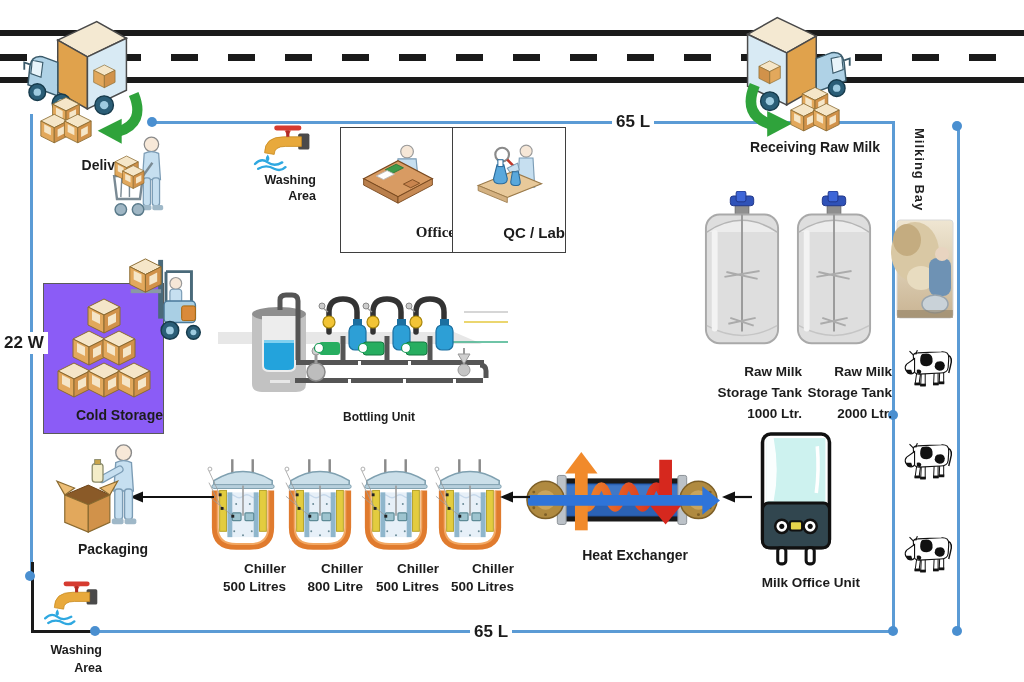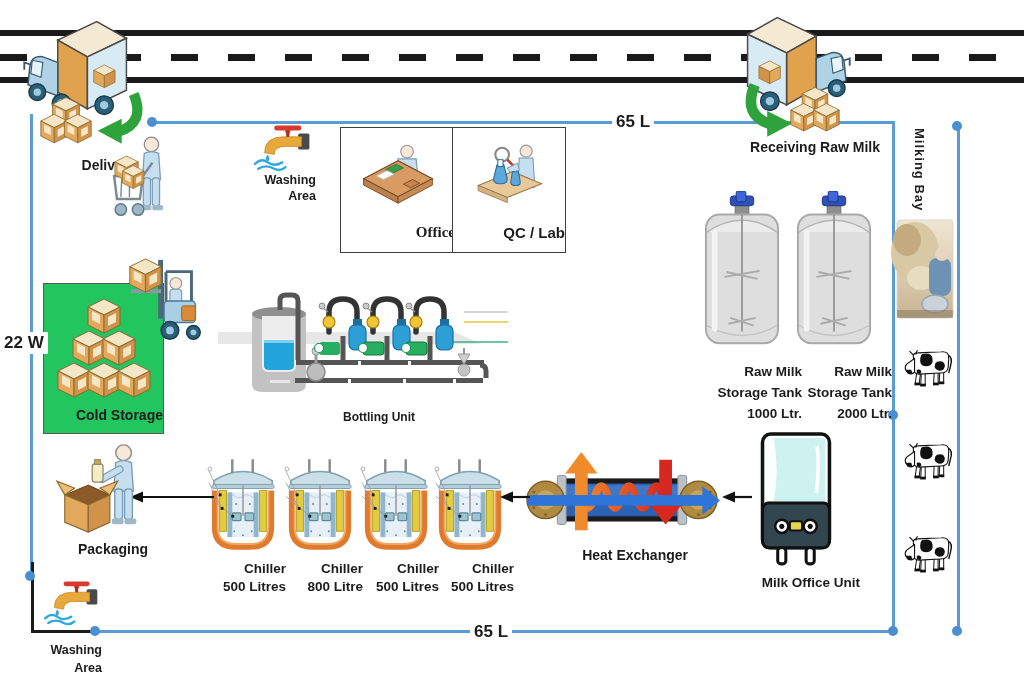--- a/index.html
+++ b/index.html
@@ -6,21 +6,21 @@
   #stage{position:relative;width:1024px;height:682px;background:#ffffff;overflow:hidden;
          font-family:"Liberation Sans",sans-serif;color:#1c1c1c;}
   .abs{position:absolute;}
   .pipe{background:#5B9BD5;}
   .dot{width:10px;height:10px;border-radius:50%;background:#4a8fd0;}
   .blk{background:#1a1a1a;}
   .lbl{font-weight:600;text-align:right;line-height:1.28;color:#1c1c1c;white-space:nowrap;}
   .lbl-b{font-weight:700;}
   .wbg{background:#fff;padding:0 4px;}
   .room{background:#fff;border:1.6px solid #3f3f3f;}
-  .cold{background:#22c55e;border:1.5px solid #5a5a5a;}
+  .cold{background:#8b5cf6;border:1.5px solid #5a5a5a;}
   .vtext{writing-mode:vertical-rl;letter-spacing:1px;font-size:13px;font-weight:600;color:#222;}
   svg{display:block;overflow:visible;}
 </style>
 </head>
 <body>
 
 <div id="stage">
 
   <svg width="0" height="0" style="position:absolute">
     <defs>

